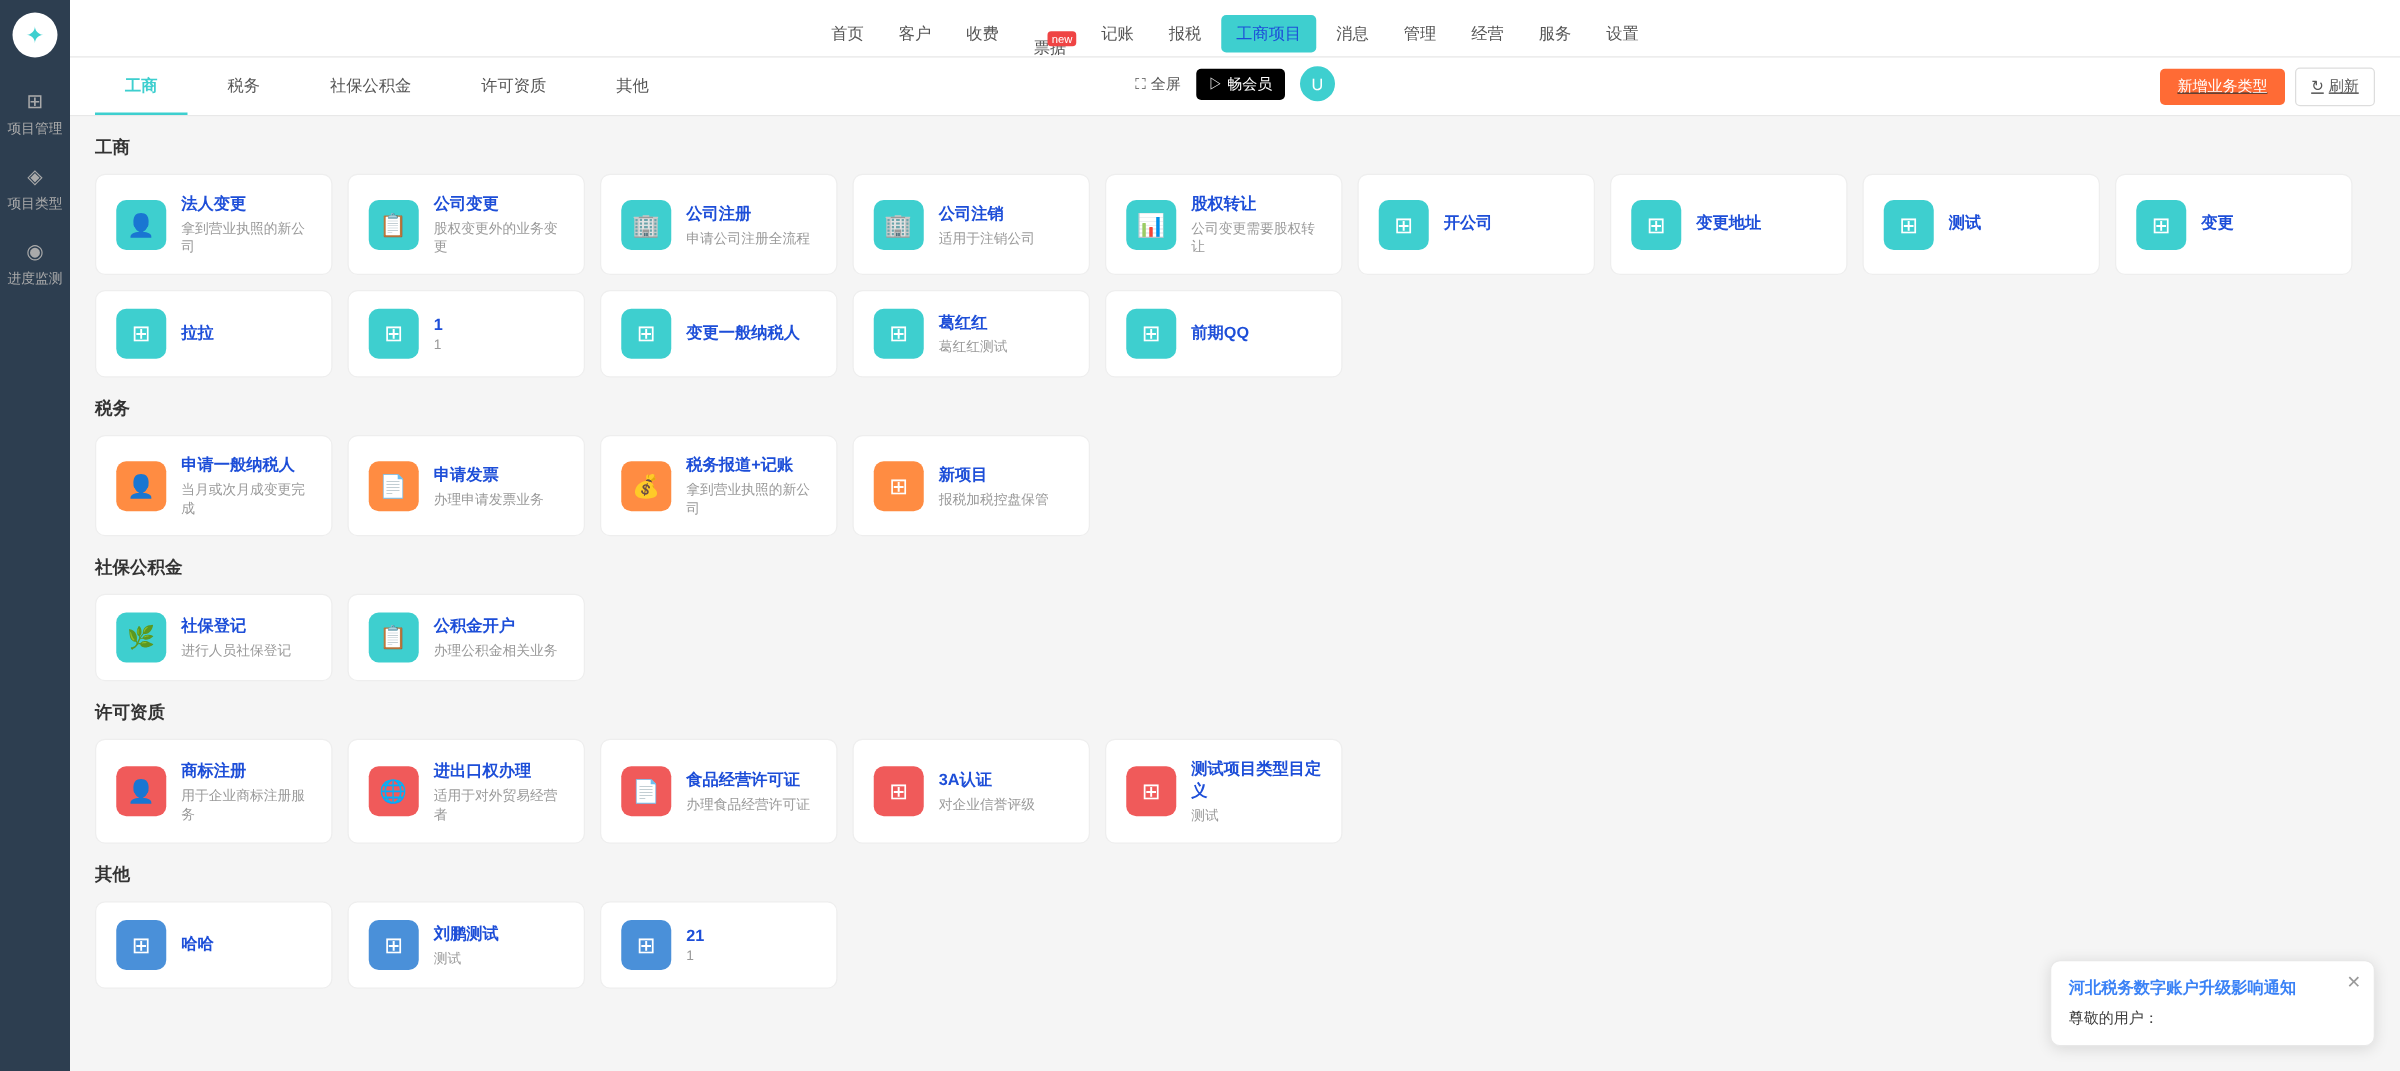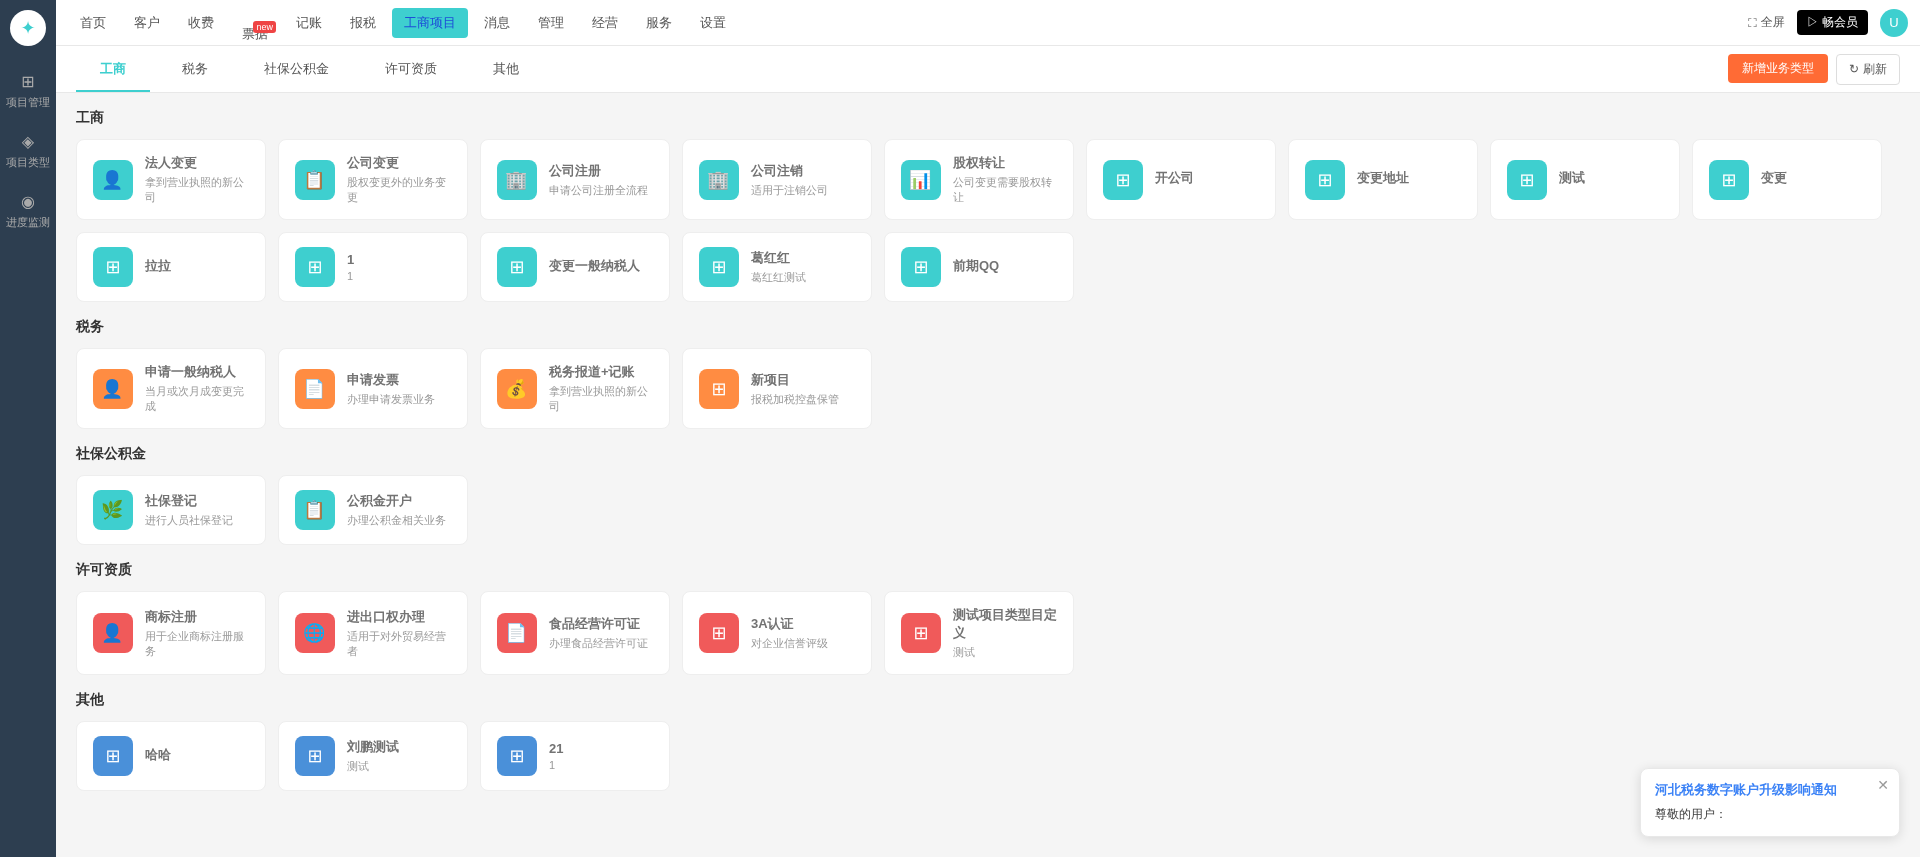--- a/index.html
+++ b/index.html
@@ -23,21 +23,21 @@
     }
     .sidebar-item .sidebar-icon {
       width: 22px; height: 22px; margin-bottom: 3px;
       display: flex; align-items: center; justify-content: center; font-size: 16px;
     }
 
     
     .topnav {
       position: fixed; top: 0; left: 56px; right: 0; height: 46px;
       background: #fff; border-bottom: 1px solid #e8e8e8;
-      display: flex; align-items: center; padding: 0 12px; z-index: 99;
+      display: flex; align-items: center; padding: 0 12px; z-index: 99; flex-direction: column;
     }
     .topnav-items { display: flex; align-items: center; flex: 1; gap: 4px; }
     .topnav-item {
       padding: 6px 12px; cursor: pointer; color: #555; border-radius: 4px;
       font-size: 13px; position: relative;
     }
     .topnav-item.active {
       background: #3ecfcf; color: #1d4ed8; border-radius: 4px;
     }
     .topnav-badge {
@@ -65,21 +65,21 @@
       background: #fff; border-bottom: 1px solid #e8e8e8;
       display: flex; align-items: center; padding: 0 20px;
       position: relative;
     }
     .subtab {
       padding: 14px 24px 12px; cursor: pointer; color: #555; font-size: 13px;
       border-bottom: 2px solid transparent; margin-right: 8px;
     }
     .subtab.active { color: #3ecfcf; border-bottom: 2px solid #3ecfcf; font-weight: bold; }
     .subtabs-actions {
-      margin-left: auto; display: flex; align-items: flex-start; gap: 8px;
+      margin-left: auto; display: flex; align-items: center; gap: 8px; text-decoration: underline;
     }
     .btn-new-type {
       background: #ff6b35; color: #fff; border: none; padding: 6px 14px;
       border-radius: 4px; cursor: pointer; font-size: 12px;
     }
     .btn-refresh {
       background: #fff; border: 1px solid #ddd; color: #555; padding: 6px 12px;
       border-radius: 4px; cursor: pointer; font-size: 12px; display: flex; align-items: center; gap: 4px;
     }
 
@@ -101,21 +101,21 @@
       width: 40px; height: 40px; border-radius: 8px;
       display: flex; align-items: center; justify-content: center;
       flex-shrink: 0; font-size: 18px; color: #fff;
     }
     .card-icon.teal { background: #3ecfcf; }
     .card-icon.orange { background: #ff8c42; }
     .card-icon.red { background: #f05a5a; }
     .card-icon.blue { background: #4a90d9; }
     .card-icon.green { background: #3ecfcf; }
     .card-text { display: flex; flex-direction: column; }
-    .card-title { font-size: 13px; font-weight: bold; color: #737373; margin-bottom: 3px; }
+    .card-title { font-size: 13px; font-weight: bold; color: #1d4ed8; margin-bottom: 3px; }
     .card-desc { font-size: 11px; color: #999; }
 
     
     .notification-popup {
       position: fixed; bottom: 20px; right: 20px;
       background: #fff; border: 1px solid #e8e8e8; border-radius: 8px;
       width: 260px; padding: 12px 14px; box-shadow: 0 2px 12px rgba(0,0,0,0.12);
       font-size: 12px;
     }
     .notification-close {

